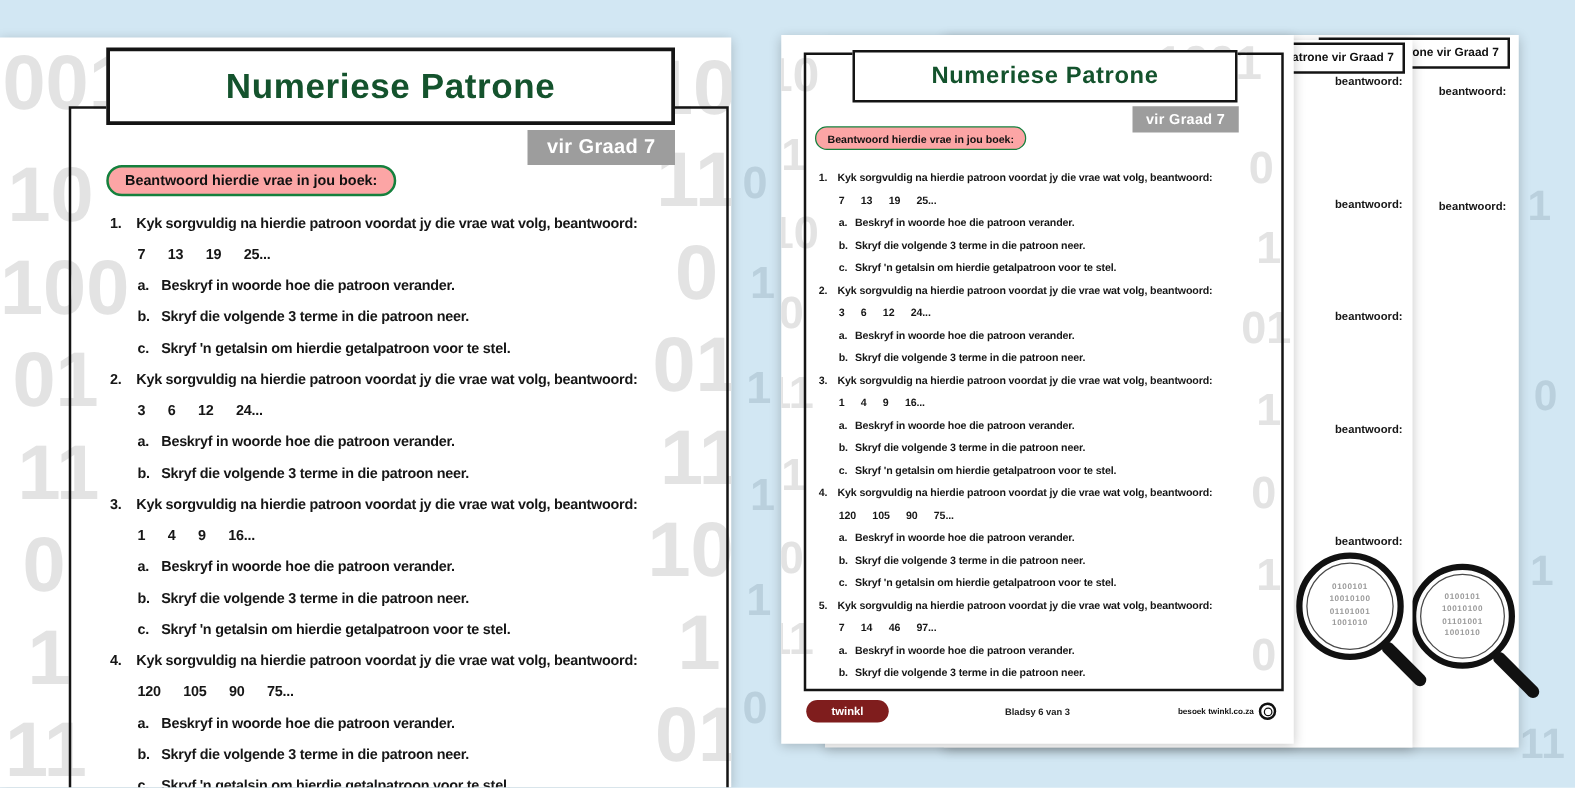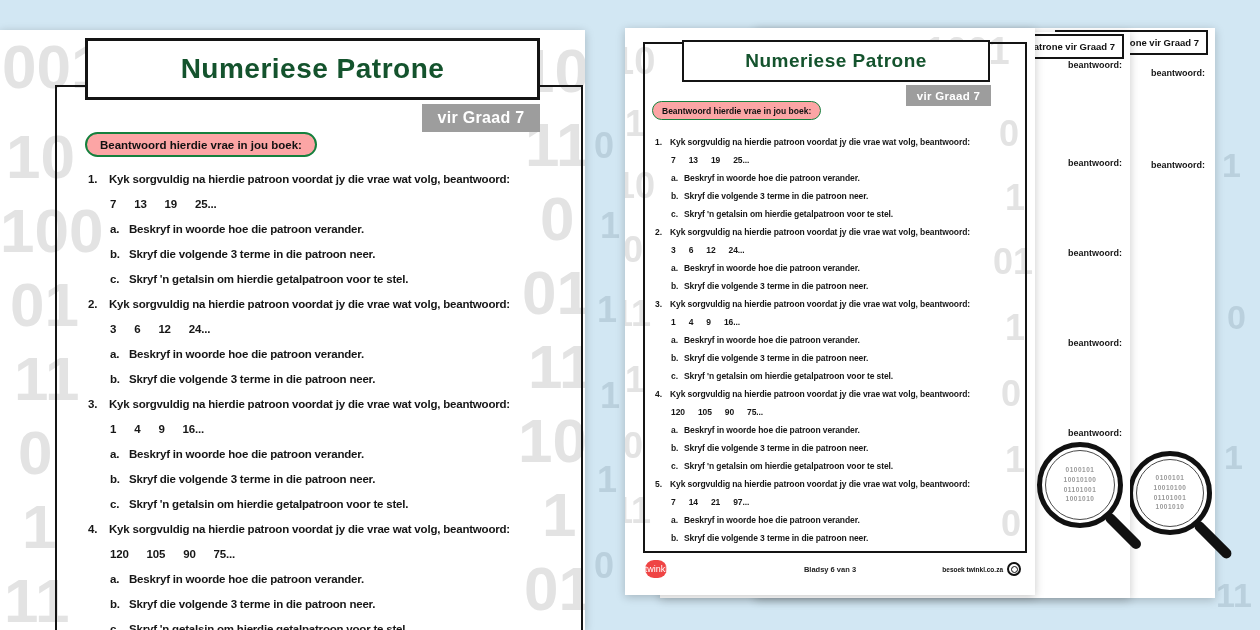--- a/index.html
+++ b/index.html
@@ -38,21 +38,21 @@
   
   .page-right { left:625px; top:28px; width:410px; height:567px; z-index:3; }
   .page-right .border-rect { left:18px; top:14px; width:384px; height:511px; border-width:2px; }
   .page-right .title-box { left:57px; top:12px; width:308px; height:42px; border-width:2.5px; }
   .page-right .ttl { font-size:19px; }
   .page-right .grade-badge { left:281px; top:57px; width:85px; height:21px; font-size:11.5px; }
   .page-right .instr { left:27px; top:73px; height:19px; padding:0 9px; font-size:8.5px; border-width:1.5px; border-radius:10px; }
   .q-right { left:30px; top:105px; width:360px; --row:18px; --fs:8.5px; --ls:-0.1px; --numw:15px; --seqpad:16px; --gap:13px; --subpad:16px; --letw:13px; }
 
   .footer { position:absolute; left:0; right:0; top:528px; height:39px; z-index:5; }
-  .twinkl-logo { position:absolute; left:20px; top:4px; width:22px; height:18px; background:#ef4444; border-radius:10px; color:#fff; font-weight:normal; font-size:9px; display:flex; align-items:center; justify-content:center; }
+  .twinkl-logo { position:absolute; left:20px; top:4px; width:66px; height:18px; background:#7f1d1d; border-radius:10px; color:#fff; font-weight:bold; font-size:9px; display:flex; align-items:center; justify-content:center; }
   .page-label { position:absolute; left:0; right:0; top:9px; text-align:center; font-size:7.5px; font-weight:bold; color:#222; }
   .visit-wrap { position:absolute; right:14px; top:6px; display:flex; align-items:center; gap:4px; font-size:6.5px; font-weight:bold; color:#111; }
   .seal { width:14px; height:14px; border:2px solid #111; border-radius:50%; position:relative; background:#fff; flex:none; }
   .seal::after { content:""; position:absolute; inset:1.5px; border:1px solid #111; border-radius:50%; }
 
   
   .page-back1 { left:660px; top:32px; width:470px; height:566px; z-index:2; overflow:visible; }
   .page-back2 { left:755px; top:28px; width:460px; height:570px; z-index:1; overflow:visible; }
   .back-header { position:absolute; top:2px; height:25px; background:#fff; border:2px solid #141414; display:flex; align-items:center; justify-content:flex-end; padding-right:7px; font-size:9.5px; font-weight:bold; color:#111; }
   .page-back1 .back-header { left:300px; width:164px; }
@@ -256,21 +256,21 @@
             </div>
           </div>
           <div class="q">
             <div class="q-row lead">
               <span class="qnum">5.</span>
               <span class="lead-text">Kyk sorgvuldig na hierdie patroon voordat jy die vrae wat volg, beantwoord:</span>
             </div>
             <div class="q-row seq">
               <span class="term">7</span>
               <span class="term">14</span>
-              <span class="term">21</span>
+              <span class="term">46</span>
               <span class="term">97...</span>
             </div>
             <div class="q-row sub">
               <span class="letter">a.</span>
               <span class="sub-text">Beskryf in woorde hoe die patroon verander.</span>
             </div>
             <div class="q-row sub">
               <span class="letter">b.</span>
               <span class="sub-text">Skryf die volgende 3 terme in die patroon neer.</span>
             </div>

